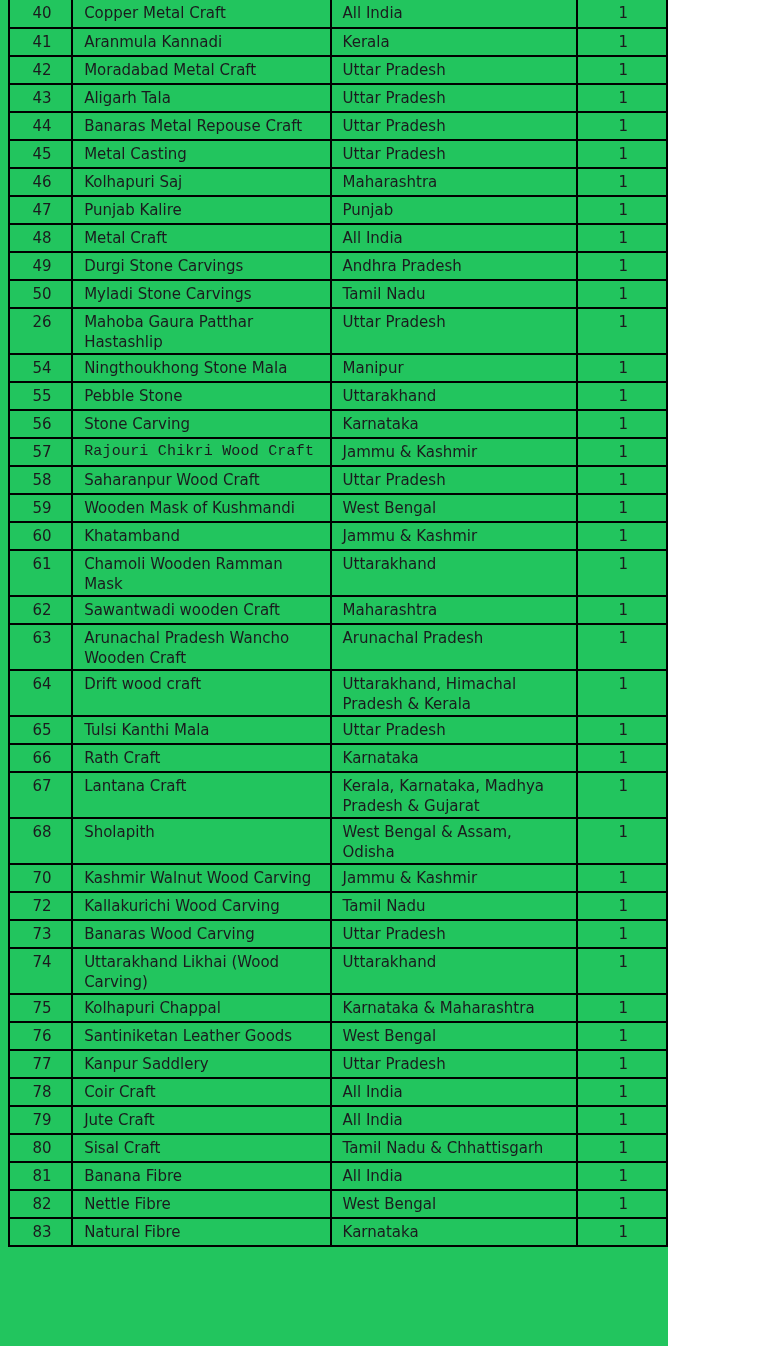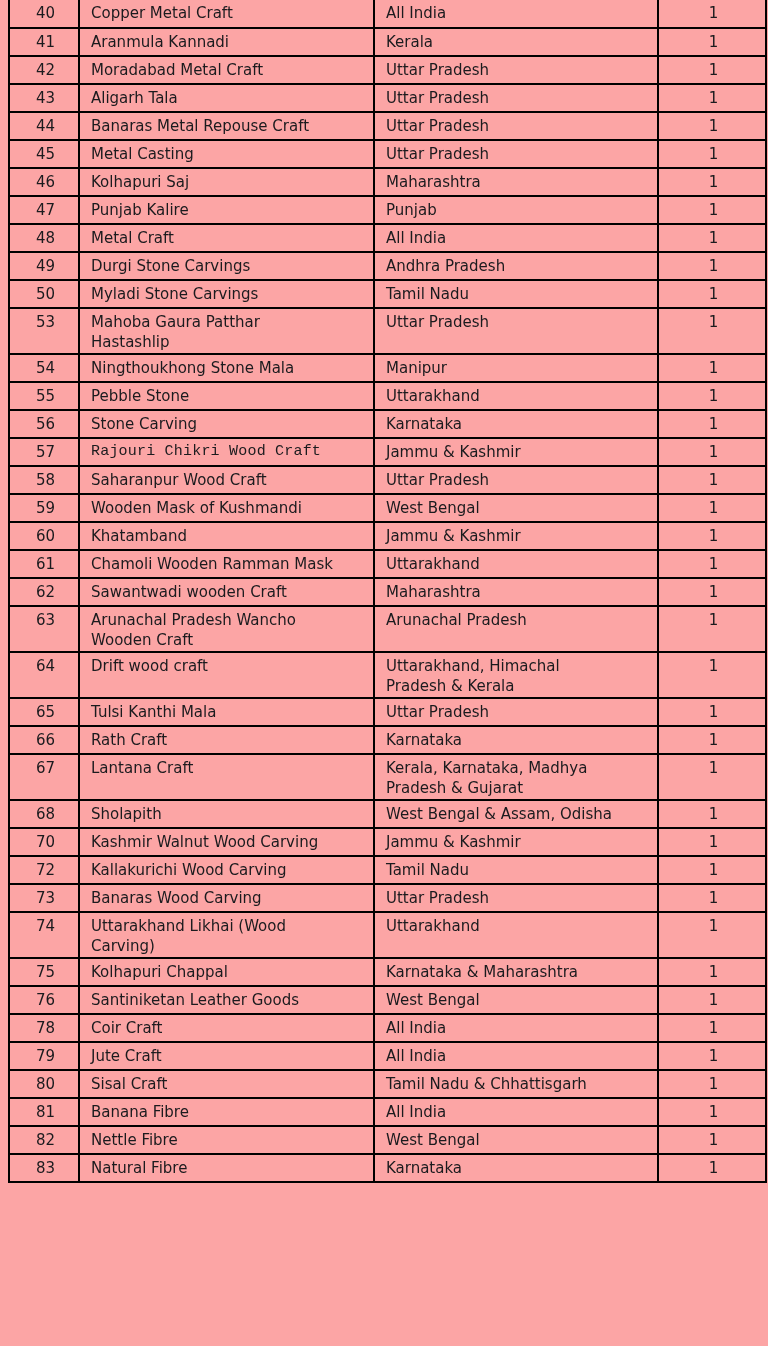--- a/index.html
+++ b/index.html
@@ -9,24 +9,24 @@
     background: #ffffff;
   }
   body {
     width: 768px;
     height: 1346px;
     font-family: "DejaVu Sans", sans-serif;
     color: #1b1b1e;
   }
   .page {
     position: relative;
-    width: 768px;
+    width: 668px;
     height: 1346px;
     overflow: hidden;
-    background: #fca5a5;
+    background: #22c55e;
   }
   table.crafts {
     position: absolute;
     left: 8px;
     top: 0;
     border-collapse: collapse;
     table-layout: fixed;
   }
   table.crafts td {
     border: 2px solid #000000;
@@ -128,21 +128,21 @@
           <td class="col-state">Andhra Pradesh</td>
           <td class="col-count">1</td>
         </tr>
         <tr class="single">
           <td class="col-sno">50</td>
           <td class="col-craft">Myladi Stone Carvings</td>
           <td class="col-state">Tamil Nadu</td>
           <td class="col-count">1</td>
         </tr>
         <tr class="double">
-          <td class="col-sno">53</td>
+          <td class="col-sno">26</td>
           <td class="col-craft">Mahoba Gaura Patthar
 Hastashlip</td>
           <td class="col-state">Uttar Pradesh</td>
           <td class="col-count">1</td>
         </tr>
         <tr class="single">
           <td class="col-sno">54</td>
           <td class="col-craft">Ningthoukhong Stone Mala</td>
           <td class="col-state">Manipur</td>
           <td class="col-count">1</td>
@@ -262,20 +262,26 @@
         <tr class="single">
           <td class="col-sno">75</td>
           <td class="col-craft">Kolhapuri Chappal</td>
           <td class="col-state">Karnataka &amp; Maharashtra</td>
           <td class="col-count">1</td>
         </tr>
         <tr class="single">
           <td class="col-sno">76</td>
           <td class="col-craft">Santiniketan Leather Goods</td>
           <td class="col-state">West Bengal</td>
+          <td class="col-count">1</td>
+        </tr>
+        <tr class="single">
+          <td class="col-sno">77</td>
+          <td class="col-craft">Kanpur Saddlery</td>
+          <td class="col-state">Uttar Pradesh</td>
           <td class="col-count">1</td>
         </tr>
         <tr class="single">
           <td class="col-sno">78</td>
           <td class="col-craft">Coir Craft</td>
           <td class="col-state">All India</td>
           <td class="col-count">1</td>
         </tr>
         <tr class="single">
           <td class="col-sno">79</td>

